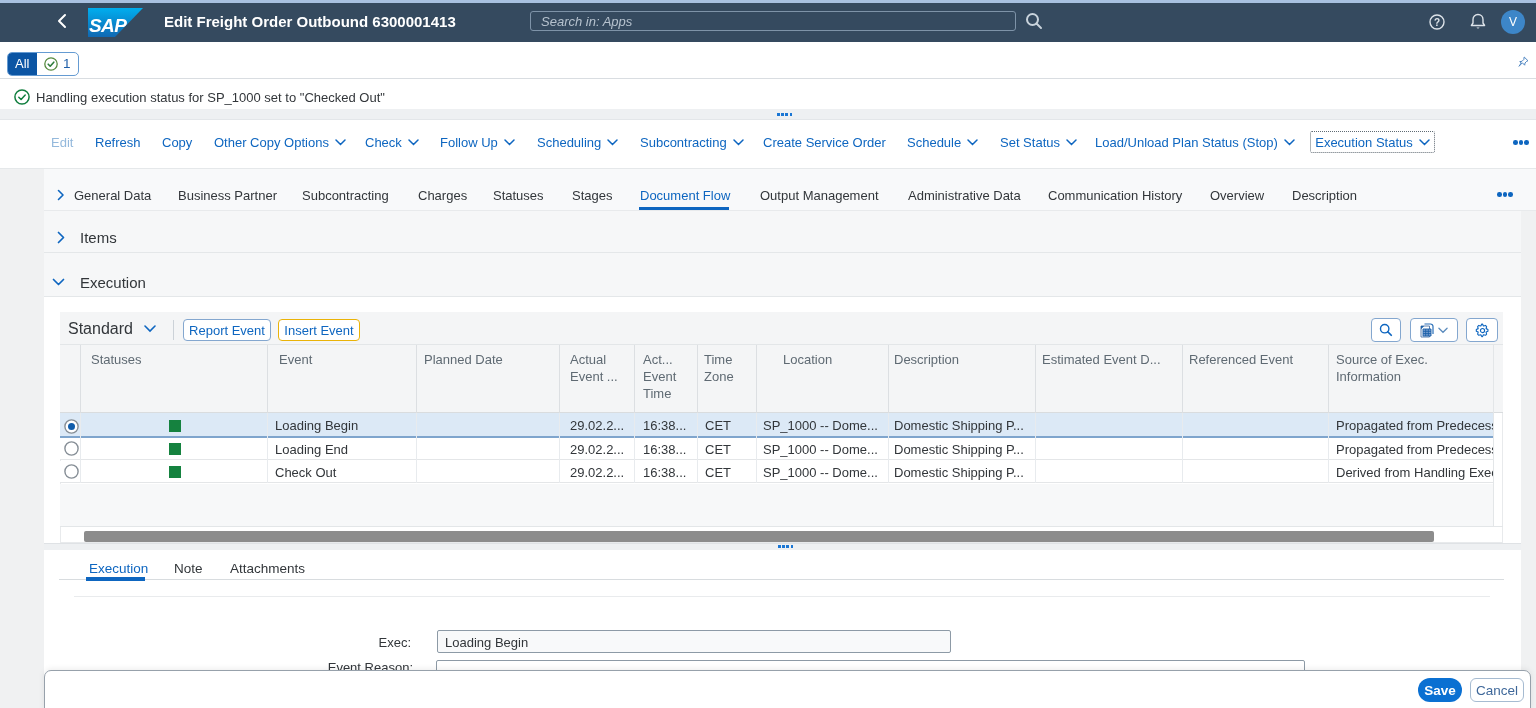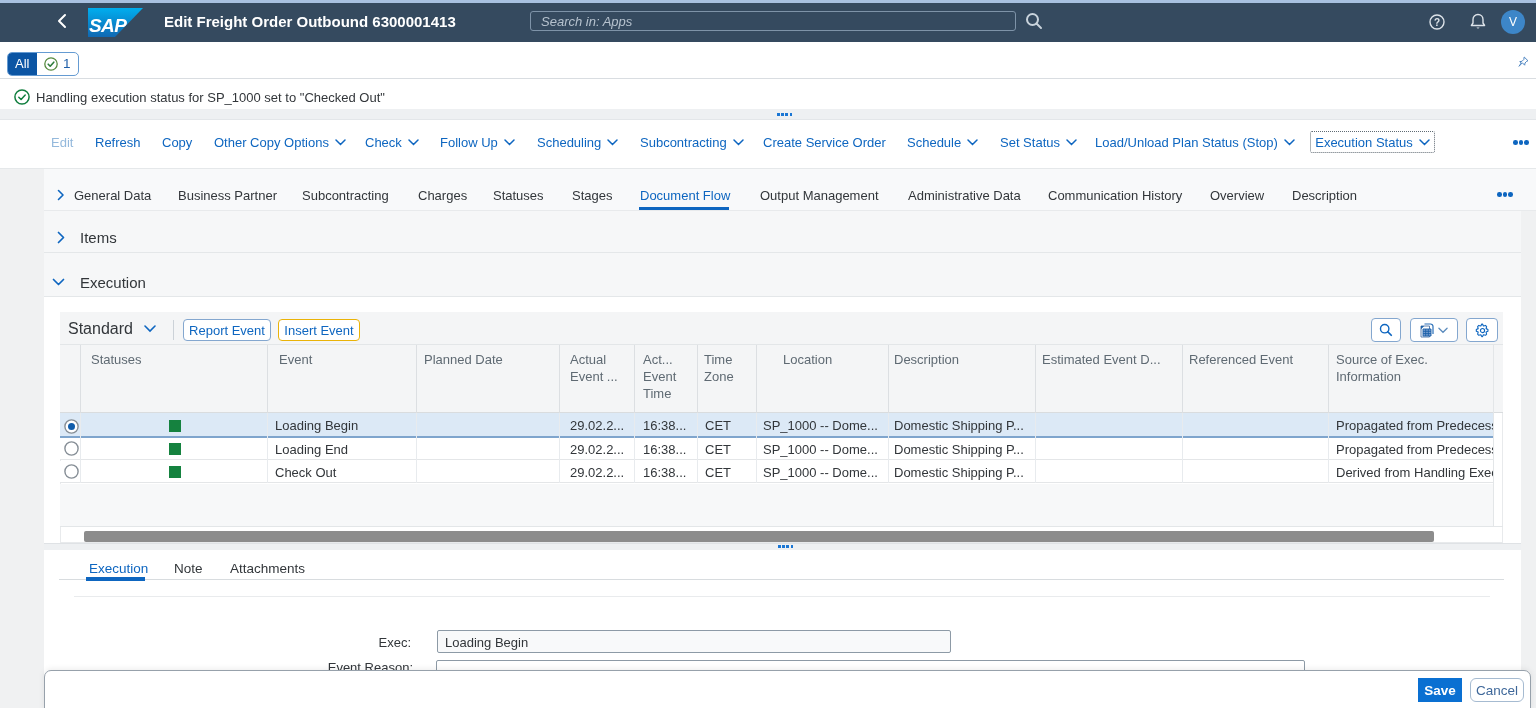--- a/index.html
+++ b/index.html
@@ -286,14 +286,14 @@
 <div class="abs" style="left:59px;top:579px;width:1445px;height:1px;background:#d8dcdf;"></div>
 <div class="abs" style="left:86px;top:577px;width:59px;height:3.5px;background:#0e66c0;"></div>
 <div class="abs" style="left:74px;top:596px;width:1416px;height:1px;background:#e9ebed;"></div>
 <div class="abs dark" style="left:300px;top:635px;width:111px;font-size:13px;text-align:right;">Exec:</div>
 <div class="abs" style="left:437px;top:630px;width:514px;height:23px;background:#f8f9fa;border:1px solid #8d9aa6;border-radius:2px;"></div>
 <div class="abs dark" style="left:445px;top:635px;font-size:13px;">Loading Begin</div>
 <div class="abs dark" style="left:302px;top:660px;width:111px;font-size:13px;text-align:right;">Event Reason:</div>
 <div class="abs" style="left:436px;top:660px;width:869px;height:40px;background:#fff;border:1px solid #8d9aa6;border-radius:2px;"></div>
 
 <div class="abs" style="left:44px;top:670px;width:1487px;height:40px;background:#fff;border:1px solid #97a1ab;border-radius:7px 7px 0 0;box-shadow:0 -1px 6px rgba(0,0,0,0.08);"></div>
-<div class="abs" style="left:1418px;top:678px;width:44px;height:24px;background:#0a70d2;border-radius:0;color:#fff;font-size:13.5px;font-weight:bold;display:flex;align-items:center;justify-content:center;">Save</div>
+<div class="abs" style="left:1418px;top:678px;width:44px;height:24px;background:#0a70d2;border-radius:12px;color:#fff;font-size:13.5px;font-weight:bold;display:flex;align-items:center;justify-content:center;">Save</div>
 <div class="abs" style="left:1470px;top:678px;width:54px;height:24px;background:#fff;border:1px solid #a6bbd1;border-radius:6px;color:#3f689a;font-size:13.5px;display:flex;align-items:center;justify-content:center;">Cancel</div>
 
 </body></html>

